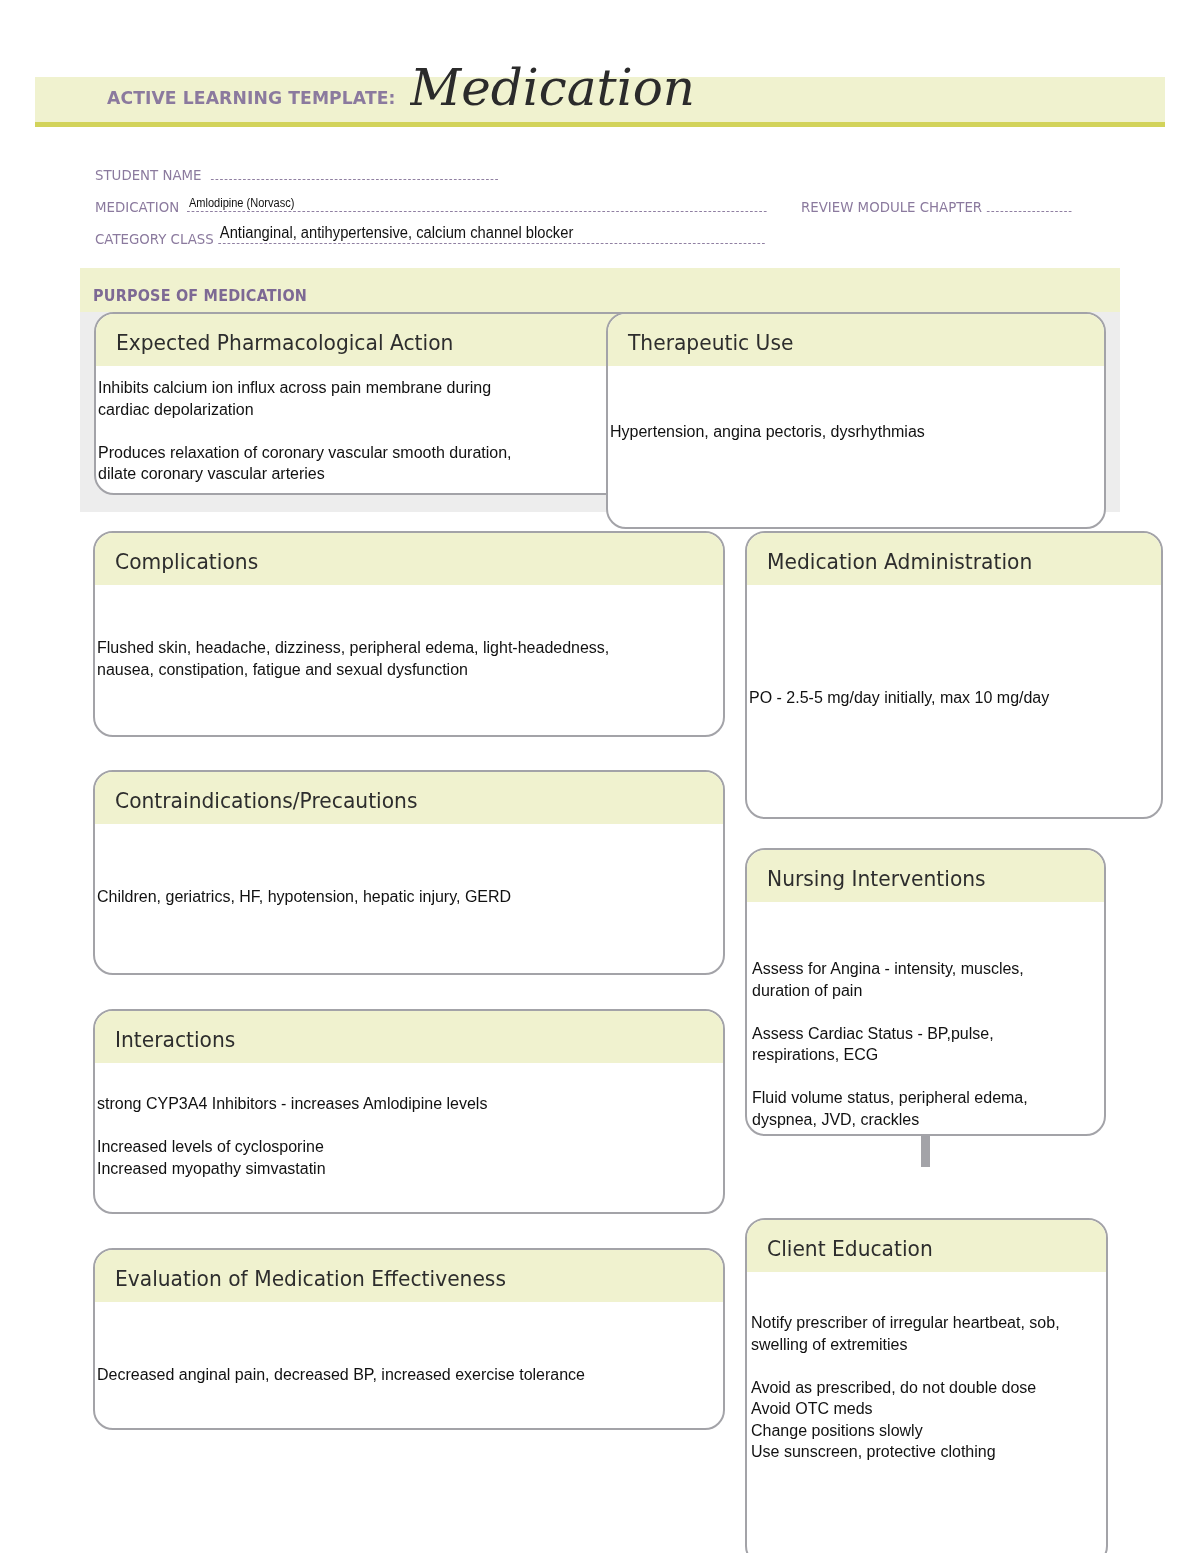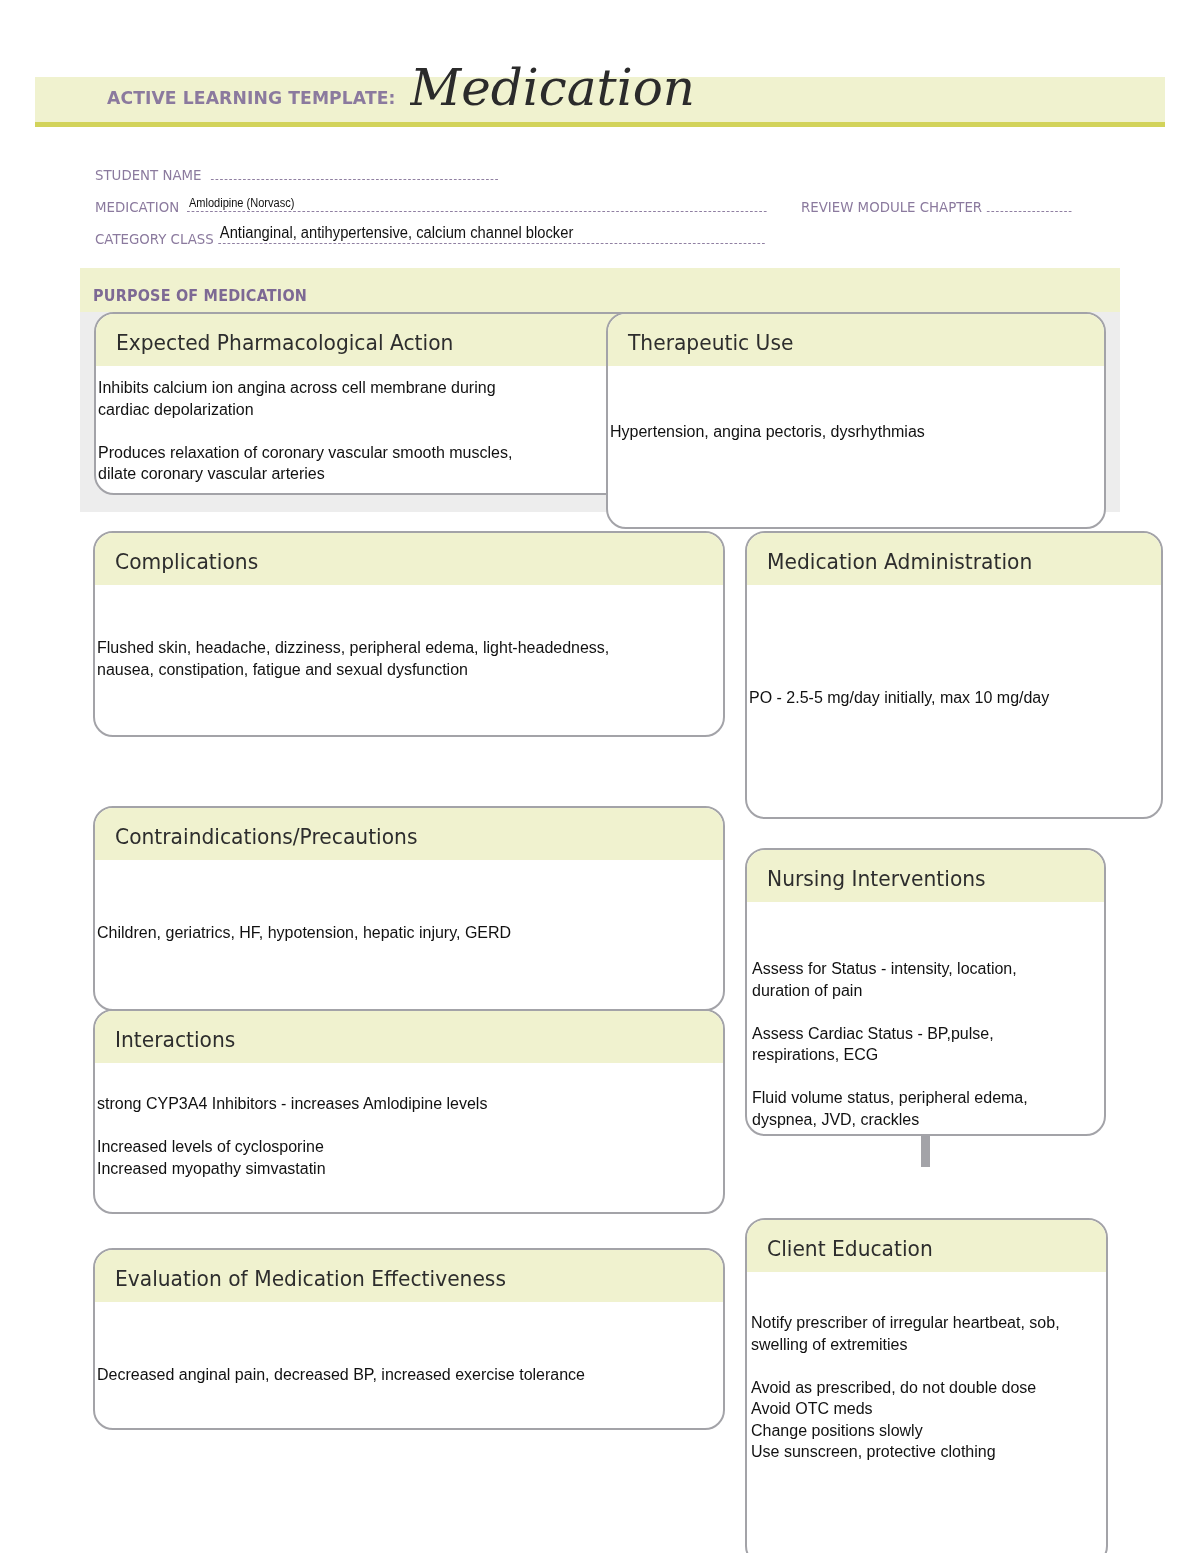--- a/index.html
+++ b/index.html
@@ -84,24 +84,24 @@
 
 <div class="purpose-top"></div>
 <div class="purpose-bottom"></div>
 <div class="purpose-label">PURPOSE OF MEDICATION</div>
 
 <div class="box" style="left:94px; top:312px; width:590px; height:183px;">
   <div class="box-head">
     <div class="box-title">Expected Pharmacological Action</div>
   </div>
   <div class="box-body" style="top:63px;">
-    <p>Inhibits calcium ion angina across cell membrane during</p>
+    <p>Inhibits calcium ion influx across pain membrane during</p>
     <p>cardiac depolarization</p>
     <div class="gap"></div>
-    <p>Produces relaxation of coronary vascular smooth muscles,</p>
+    <p>Produces relaxation of coronary vascular smooth duration,</p>
     <p>dilate coronary vascular arteries</p>
   </div>
 </div>
 
 <div class="box" style="left:606px; top:312px; width:500px; height:217px;">
   <div class="box-head">
     <div class="box-title">Therapeutic Use</div>
   </div>
   <div class="box-body" style="top:107px;">
     <p>Hypertension, angina pectoris, dysrhythmias</p>
@@ -120,36 +120,36 @@
 
 <div class="box" style="left:745px; top:531px; width:418px; height:288px;">
   <div class="box-head">
     <div class="box-title">Medication Administration</div>
   </div>
   <div class="box-body" style="top:154px;">
     <p>PO - 2.5-5 mg/day initially, max 10 mg/day</p>
   </div>
 </div>
 
-<div class="box" style="left:93px; top:770px; width:632px; height:205px;margin-top:36px;">
+<div class="box" style="left:93px; top:770px; width:632px; height:205px;">
   <div class="box-head">
     <div class="box-title">Contraindications/Precautions</div>
   </div>
   <div class="box-body" style="top:92px;">
     <div class="gap"></div>
     <p>Children, geriatrics, HF, hypotension, hepatic injury, GERD</p>
   </div>
 </div>
 
 <div class="box" style="left:745px; top:848px; width:361px; height:288px;">
   <div class="box-head">
     <div class="box-title">Nursing Interventions</div>
   </div>
   <div class="box-body" style="top:108px; left:5px;">
-    <p>Assess for Status - intensity, location,</p>
+    <p>Assess for Angina - intensity, muscles,</p>
     <p>duration of pain</p>
     <div class="gap"></div>
     <p>Assess Cardiac Status - BP,pulse,</p>
     <p>respirations, ECG</p>
     <div class="gap"></div>
     <p>Fluid volume status, peripheral edema,</p>
     <p>dyspnea, JVD, crackles</p>
   </div>
 </div>
 

